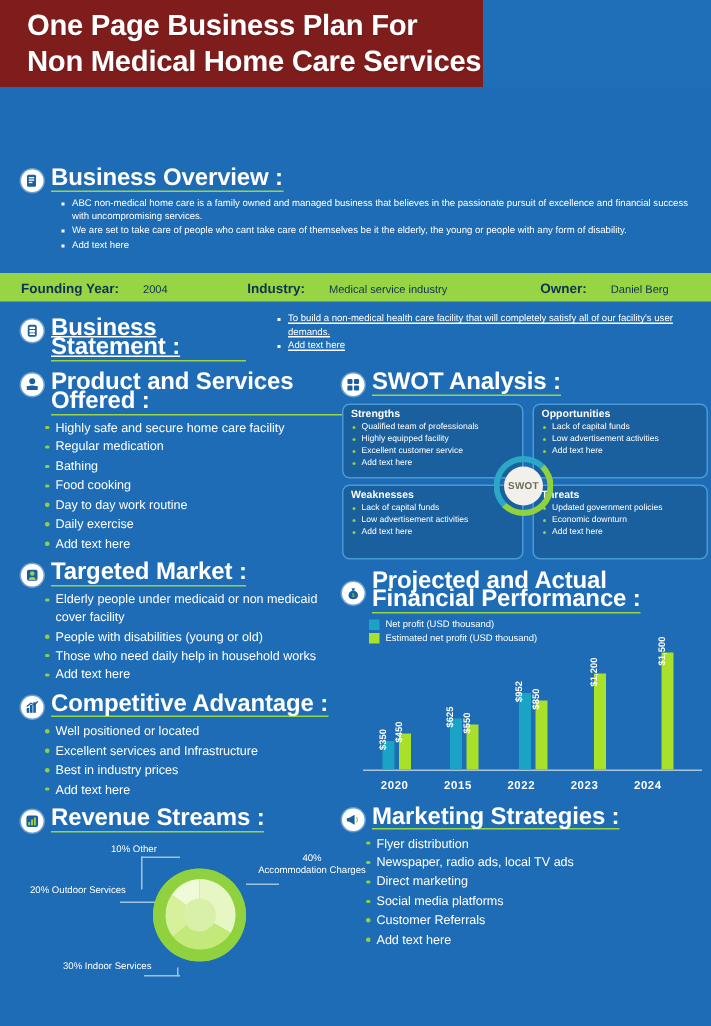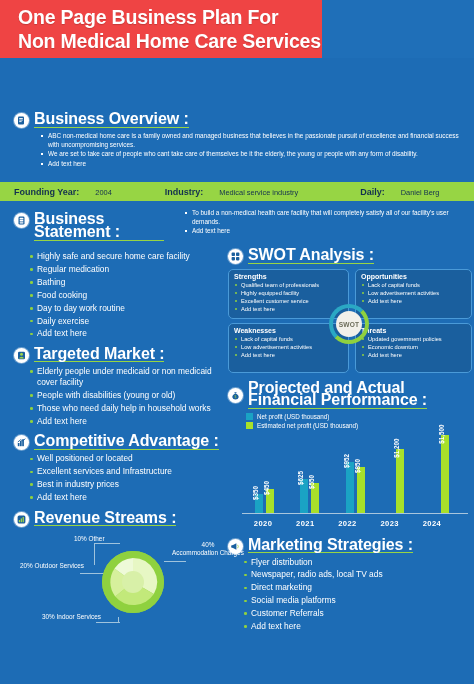--- a/index.html
+++ b/index.html
@@ -7,21 +7,21 @@
   body {
     font-family:"Liberation Sans", sans-serif;
     background:#ffffff;
     color:#ffffff;
     overflow:hidden;
   }
   .page { position:relative; width:474px; height:684px; background:#1d6cb5; }
 
   
   .header {
-    position:relative; height:58px; background:#ef4444;
+    position:relative; height:58px; background:#7f1d1d;
     overflow:hidden;
   }
   .header-title {
     position:absolute; left:18px; top:5px;
     font-size:19.5px; font-weight:bold; line-height:24px;
     letter-spacing:-0.2px; color:#ffffff; z-index:3;
     text-shadow:0 1px 1px rgba(0,0,0,.18);
   }
   .header-photo {
     position:absolute; right:0; top:0; width:152px; height:115px; z-index:2;
@@ -85,21 +85,21 @@
     background:#97d544; display:flex; align-items:center; color:#13314f;
   }
   .fact { display:flex; align-items:baseline; gap:16px; }
   .fact .k { font-size:9px; font-weight:bold; }
   .fact .v { font-size:7.4px; }
   .f1 { margin-left:14px; }
   .f2 { margin-left:53px; }
   .f3 { margin-left:62px; }
 
   
-  .statement { position:absolute; left:14px; top:208px; width:446px; display:flex; gap:20px; }
+  .statement { position:absolute; left:14px; top:208px; width:446px; display:flex; gap:20px;text-decoration:underline; }
   .statement .left { width:150px; flex:0 0 150px; padding-top:4px; }
   .statement .right { flex:1; padding-top:1px; }
 
   
   .col-left { position:absolute; left:14px; top:248px; width:214px; }
   .col-right { position:absolute; left:228px; top:248px; width:244px; }
 
   .block { margin-bottom:7px; }
   .block .body { padding-left:14px; padding-top:3px; }
 
@@ -249,21 +249,21 @@
   <div class="facts">
     <div class="fact f1">
       <span class="k">Founding Year:</span>
       <span class="v">2004</span>
     </div>
     <div class="fact f2">
       <span class="k">Industry:</span>
       <span class="v">Medical service industry</span>
     </div>
     <div class="fact f3">
-      <span class="k">Daily:</span>
+      <span class="k">Owner:</span>
       <span class="v">Daniel Berg</span>
     </div>
   </div>
 
   <div class="statement">
     <div class="left">
       <div class="sec-head">
         <span class="sec-icon">
           <svg width="11" height="11" viewBox="0 0 11 11">
               <rect x="2.5" y="1.5" width="6" height="8" rx="1.3" fill="#1a5f9e"></rect>
@@ -279,20 +279,30 @@
       <ul class="sq-list">
         <li>To build a non-medical health care facility that will completely satisfy all of our facility's user demands.</li>
         <li>Add text here</li>
       </ul>
     </div>
   </div>
 
   <div class="col-left">
 
     <div class="block">
+      <div class="sec-head">
+        <span class="sec-icon">
+          <svg width="11" height="11" viewBox="0 0 11 11">
+              <circle cx="5.5" cy="3.2" r="2" fill="#1a5f9e"></circle>
+              <path d="M1.8 9 q0-3 3.7-3 q3.7 0 3.7 3 z" fill="#1a5f9e"></path>
+              <rect x="1.8" y="6.4" width="7.4" height="1.3" fill="#1a5f9e"></rect>
+            </svg>
+        </span>
+        <span class="sec-title">Product and Services Offered :</span>
+      </div>
       <div class="body">
         <ul class="dot-list">
           <li>Highly safe and secure home care facility</li>
           <li>Regular medication</li>
           <li>Bathing</li>
           <li>Food cooking</li>
           <li>Day to day work routine</li>
           <li>Daily exercise</li>
           <li>Add text here</li>
         </ul>
@@ -507,21 +517,21 @@
 
             <div class="grp">
               <div class="bar" style="height:78px;background:#a8e02a;">
                 <div class="val">$1,500</div>
               </div>
             </div>
 
           </div>
           <div class="xlabels">
             <div>2020</div>
-            <div>2021</div>
+            <div>2015</div>
             <div>2022</div>
             <div>2023</div>
             <div>2024</div>
           </div>
         </div>
       </div>
     </div>
 
     <div class="block" style="margin-top:10px;">
       <div class="sec-head">

